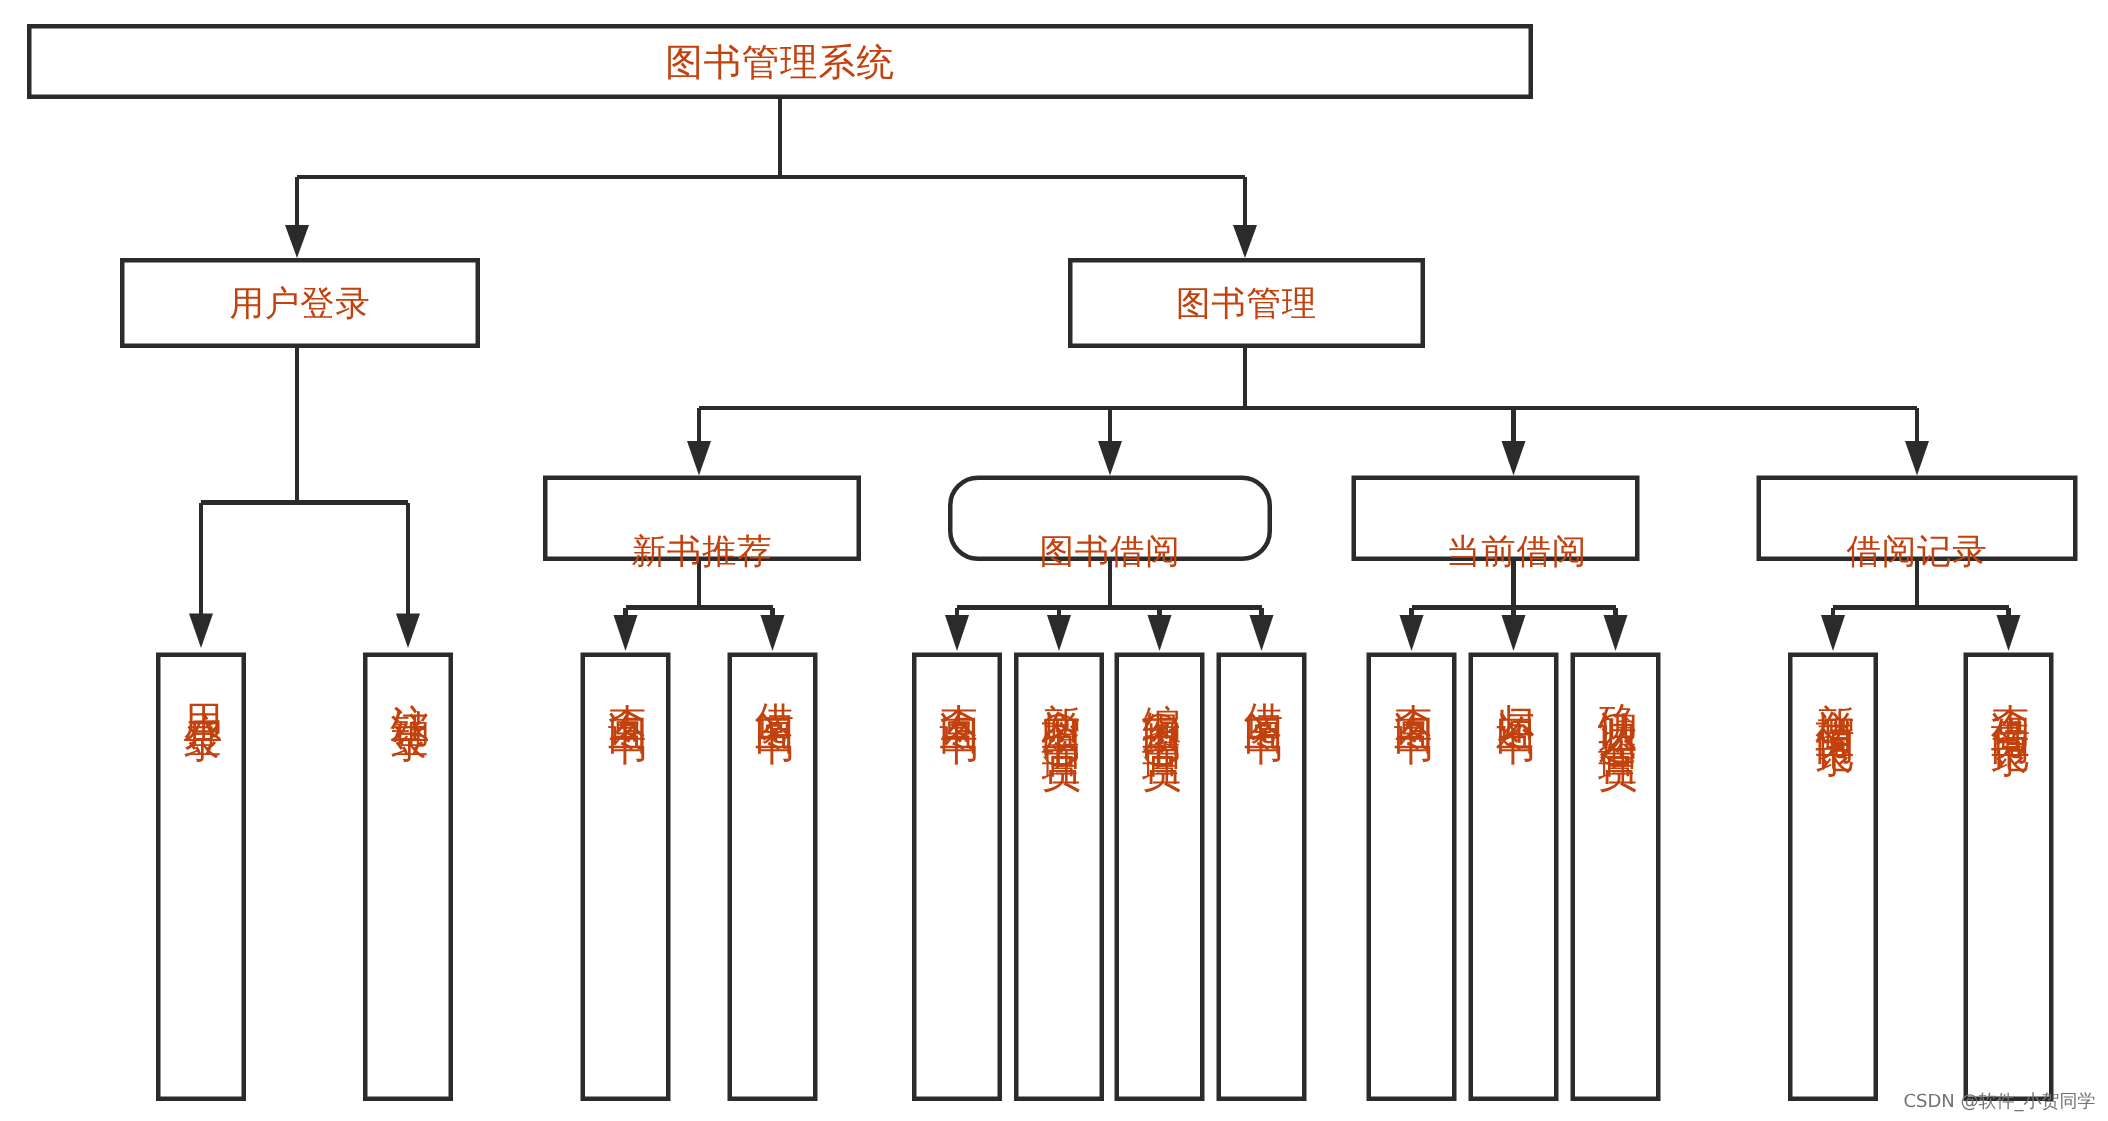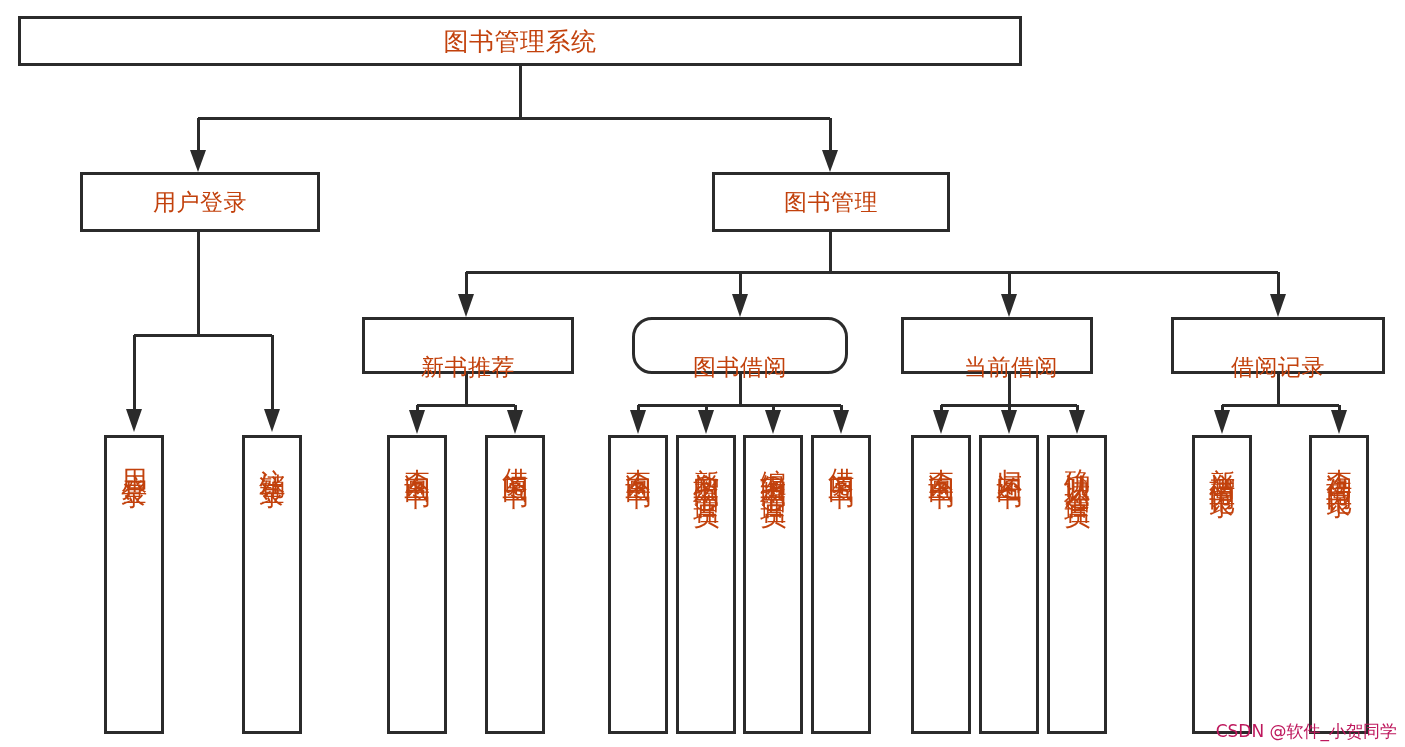--- a/index.html
+++ b/index.html
@@ -65,22 +65,22 @@
     letter-spacing:5px;
     white-space:normal;
     max-height:280px;
   }
 
   
   #watermark{
     position:absolute;
     right:8px;
     bottom:4px;
-    font-size:17px;
-    color:#be185d;
+    font-size:12px;
+    color:#737373;
     z-index:5;
     white-space:nowrap;
     font-family:"DejaVu Sans","Liberation Sans",sans-serif;
   }
 </style>
 </head>
 <body>
 
 <div id="canvas">
 

